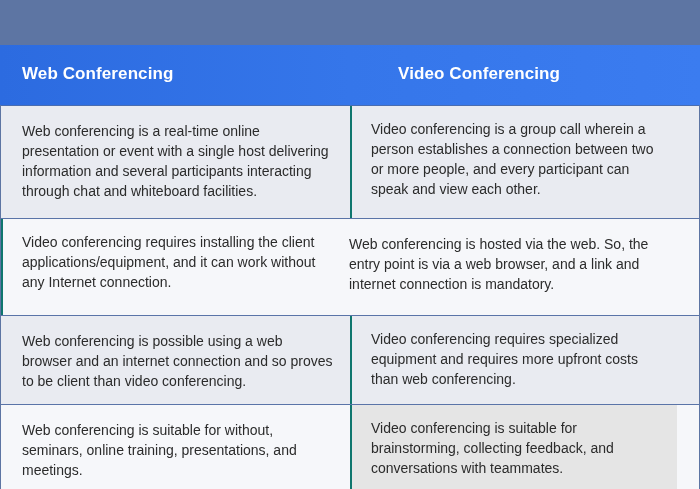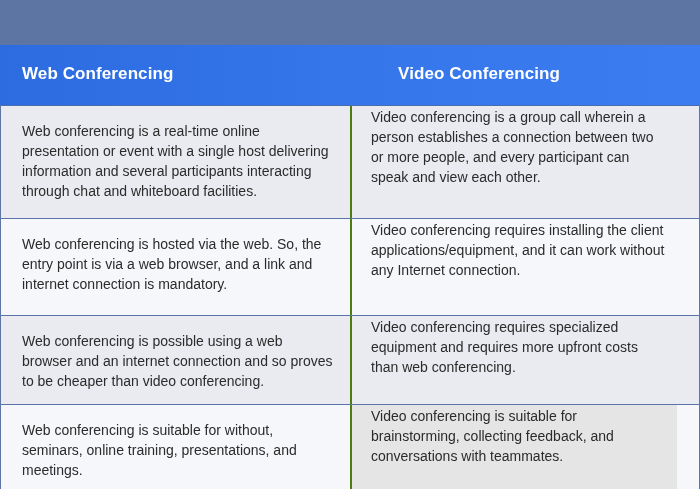--- a/index.html
+++ b/index.html
@@ -31,21 +31,21 @@
       border-bottom: 1px solid #5a74a8;
     }
     .row.shaded { background: #e9ebf1; }
     .row.light { background: #f6f7fa; }
     .row.r4.light { background: #f6f7fa; }
     .cell {
       position: relative; height: 100%;
       font-size: 14px; line-height: 20px; color: #2b2b2b;
     }
     .cell.left { width: 349px; padding: 15px 16px 0 21px; }
-    .cell.right { width: 327px; padding: 1px 8px 0 19px; border-left: 2px solid #4d7c0f; }
+    .cell.right { width: 327px; padding: 13px 8px 0 19px; border-left: 2px solid #0f766e; }
     .row.r4 .cell.right { background: #e5e5e5; }
     .footer {
       position: absolute; left: 0; top: 455px; width: 700px; height: 34px;
       background: #5d75a3;
     }
     .brand {
       position: absolute; right: 12px; top: 9px; height: 18px;
       display: flex; align-items: center; color: #ffffff; font-size: 14px; padding-left: 36px;
     }
     .brand-logo { width: 13px; height: 13px; margin-right: 3px; }
@@ -59,25 +59,25 @@
     <div class="h-left">Web Conferencing</div>
     <div class="h-right">Video Conferencing</div>
   </div>
 
   <div class="table">
     <div class="row shaded" style="top:0; height:113px;">
       <div class="cell left">Web conferencing is a real-time online presentation or event with a single host delivering information and several participants interacting through chat and whiteboard facilities.</div>
       <div class="cell right">Video conferencing is a group call wherein a person establishes a connection between two or more people, and every participant can speak and view each other.</div>
     </div>
     <div class="row light" style="top:113px; height:97px;">
+      <div class="cell right">Video conferencing requires installing the client applications/equipment, and it can work without any Internet connection.</div>
       <div class="cell left">Web conferencing is hosted via the web. So, the entry point is via a web browser, and a link and internet connection is mandatory.</div>
-      <div class="cell right">Video conferencing requires installing the client applications/equipment, and it can work without any Internet connection.</div>
     </div>
     <div class="row shaded" style="top:210px; height:89px;">
-      <div class="cell left">Web conferencing is possible using a web browser and an internet connection and so proves to be cheaper than video conferencing.</div>
+      <div class="cell left">Web conferencing is possible using a web browser and an internet connection and so proves to be client than video conferencing.</div>
       <div class="cell right">Video conferencing requires specialized equipment and requires more upfront costs than web conferencing.</div>
     </div>
     <div class="row light r4" style="top:299px; height:96px; border-bottom:none;">
       <div class="cell left">Web conferencing is suitable for without, seminars, online training, presentations, and meetings.</div>
       <div class="cell right">Video conferencing is suitable for brainstorming, collecting feedback, and conversations with teammates.</div>
     </div>
   </div>
 
   <div class="footer">
     <div class="brand">

